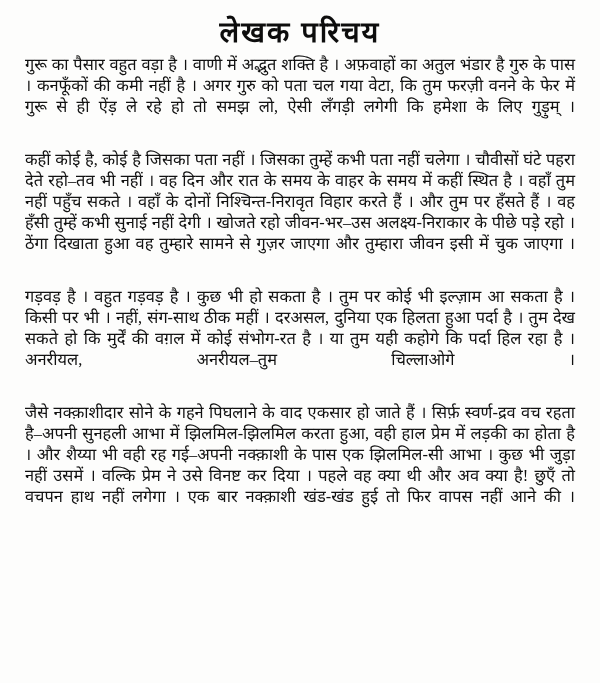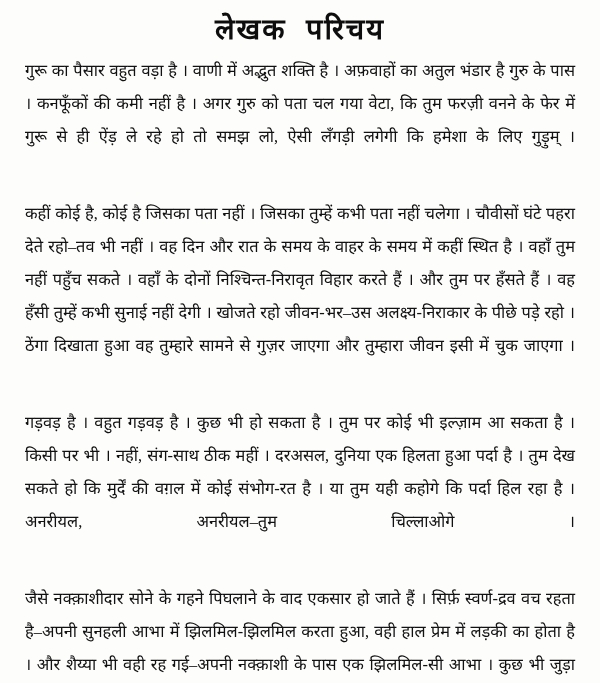--- a/index.html
+++ b/index.html
@@ -19,21 +19,21 @@
     position: relative;
     width: 600px;
     height: 683px;
     background: #fdfdfc;
     box-sizing: border-box;
     padding: 0;
   }
 
   #page-title {
     text-align: center;
-    font-family: Liberation Mono, monospace;
+    font-family: Liberation Sans, sans-serif;
     font-weight: bold;
     font-size: 29px;
     letter-spacing: 2px;
     color: #0d0d0d;
     margin: 0;
     padding-top: 14px;
     padding-bottom: 4px;
     line-height: 1.25;
   }
 
@@ -42,21 +42,21 @@
     padding: 0 25px 0 25px;
   }
 
   .para {
     margin: 0 0 11px 0;
     padding: 0;
     text-align: justify;
     text-justify: inter-word;
     font-family: "Liberation Serif", "DejaVu Serif", serif;
     font-size: 16.4px;
-    line-height: 33px;
+    line-height: 21px;
     color: #111111;
     word-spacing: 0.5px;
     -webkit-hyphens: none;
     hyphens: none;
   }
 
   .para:last-child {
     margin-bottom: 0;
   }
 

